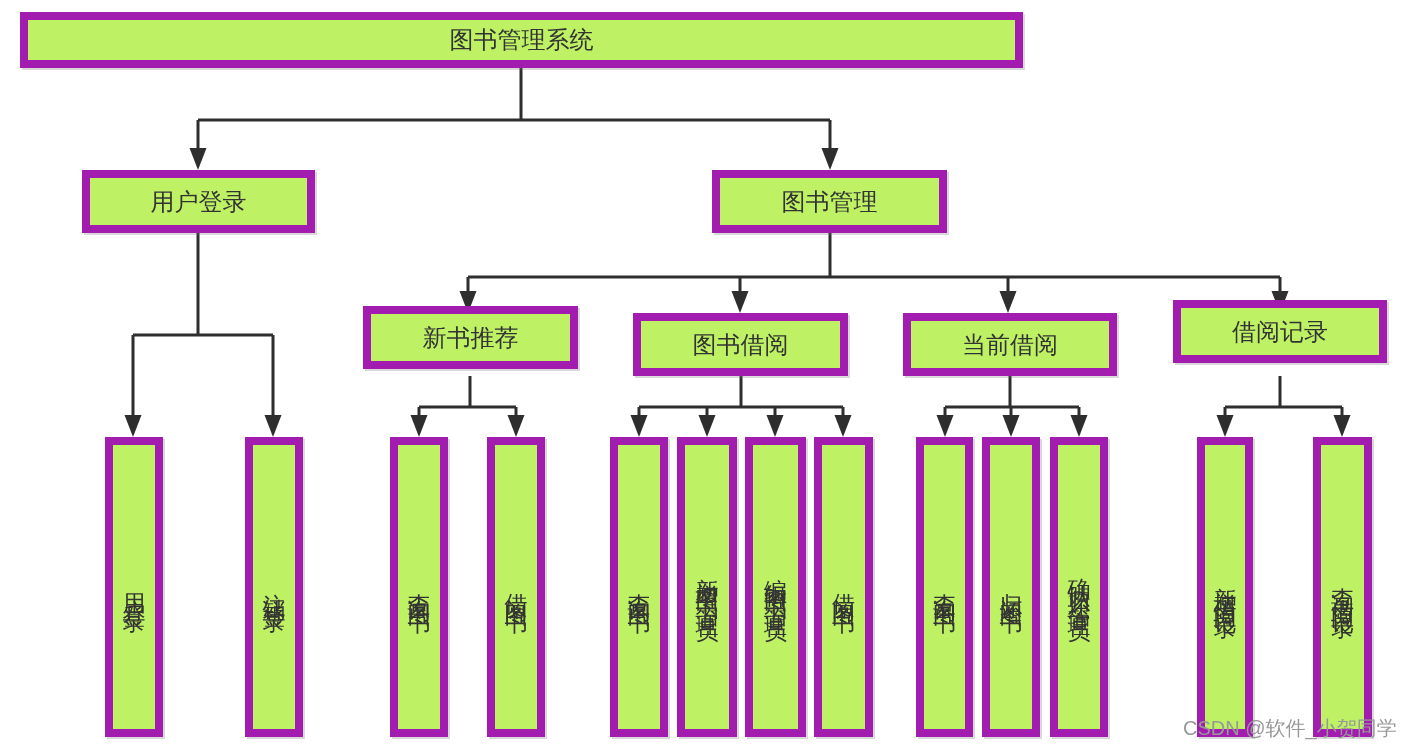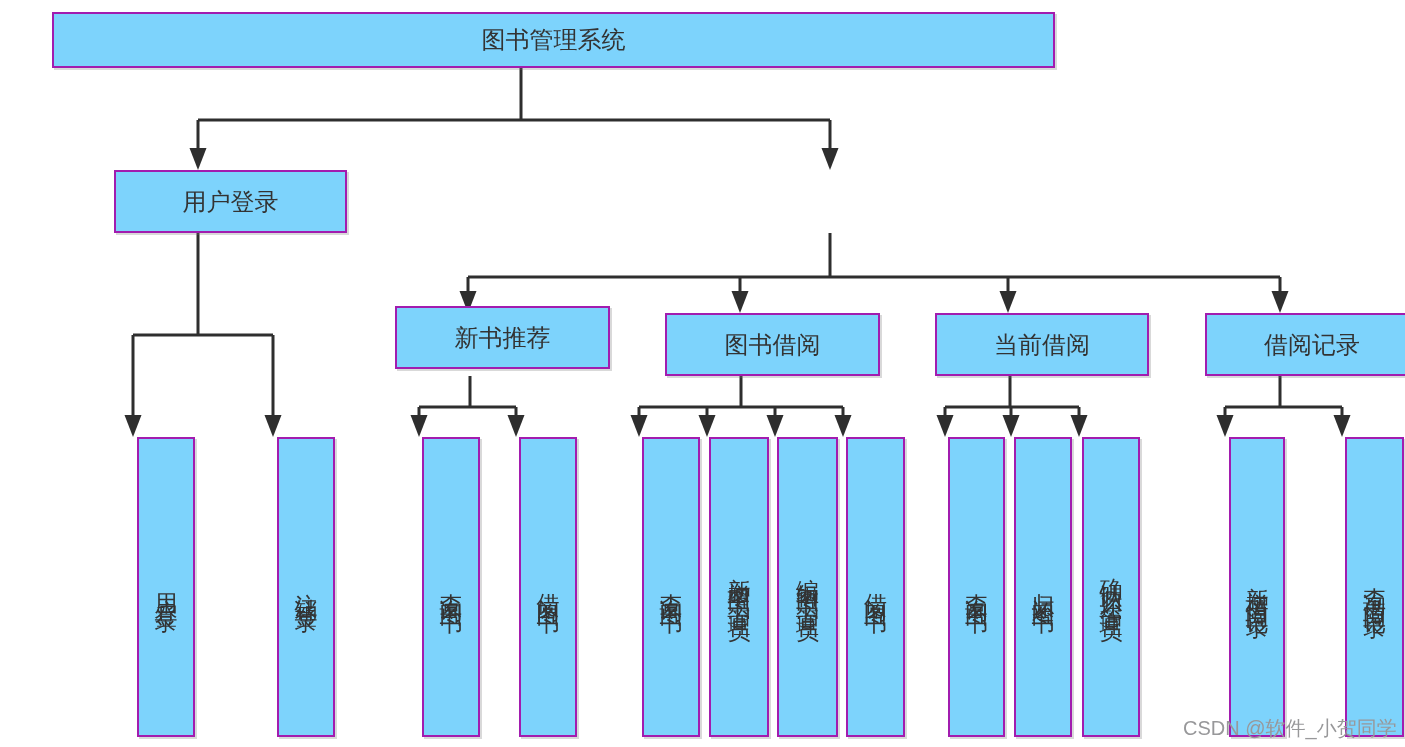--- a/index.html
+++ b/index.html
@@ -18,31 +18,30 @@
   svg.wires {
     position: absolute;
     left: 0; top: 0;
     width: 1405px;
     height: 747px;
     z-index: 1;
   }
   .node {
     position: absolute;
     box-sizing: border-box;
-    background: #7dd3fc;
-    border: 2px solid #a21caf;
+    background: #bef264;
+    border: 8px solid #a21caf;
     box-shadow: 2px 2px 0 rgba(120,120,120,0.28);
     display: flex;
     align-items: center;
     justify-content: center;
     color: #333333;
     font-size: 24px;
     z-index: 2;
     white-space: nowrap;
-    margin-left: 32px;
   }
   .leaf span {
     writing-mode: vertical-rl;
     text-orientation: upright;
     letter-spacing: 6px;
     font-size: 23px;
     line-height: 1;
   }
   .watermark {
     position: absolute;
@@ -92,31 +91,34 @@
     </g>
   </svg>
 
   <div class="node" style="left:20px;top:12px;width:1003px;height:56px">
     <span>图书管理系统</span>
   </div>
 
   <div class="node" style="left:82px;top:170px;width:233px;height:63px">
     <span>用户登录</span>
   </div>
+  <div class="node" style="left:712px;top:170px;width:235px;height:63px">
+    <span>图书管理</span>
+  </div>
 
   <div class="node" style="left:363px;top:306px;width:215px;height:63px">
     <span>新书推荐</span>
   </div>
   <div class="node" style="left:903px;top:313px;width:214px;height:63px">
     <span>当前借阅</span>
   </div>
   <div class="node" style="left:633px;top:313px;width:215px;height:63px">
     <span>图书借阅</span>
   </div>
-  <div class="node" style="left:1173px;top:313px;width:214px;height:63px">
+  <div class="node" style="left:1173px;top:300px;width:214px;height:63px">
     <span>借阅记录</span>
   </div>
 
   <div class="node leaf" style="left:105px;top:437px;width:58px;height:300px">
     <span>用户登录</span>
   </div>
   <div class="node leaf" style="left:245px;top:437px;width:58px;height:300px">
     <span>注销登录</span>
   </div>
   <div class="node leaf" style="left:390px;top:437px;width:58px;height:300px">

